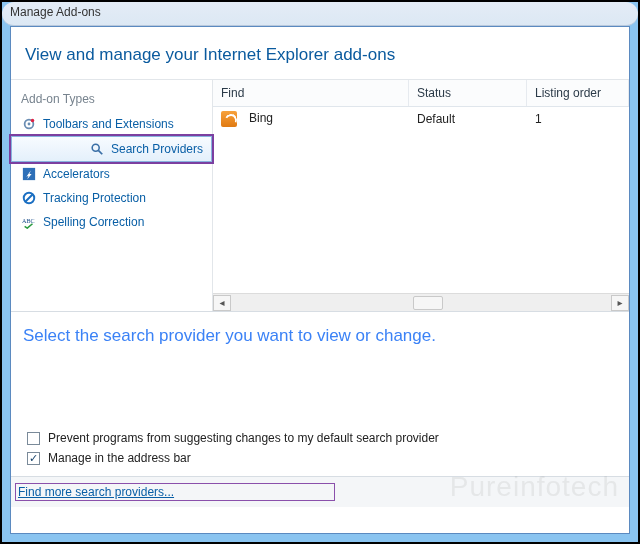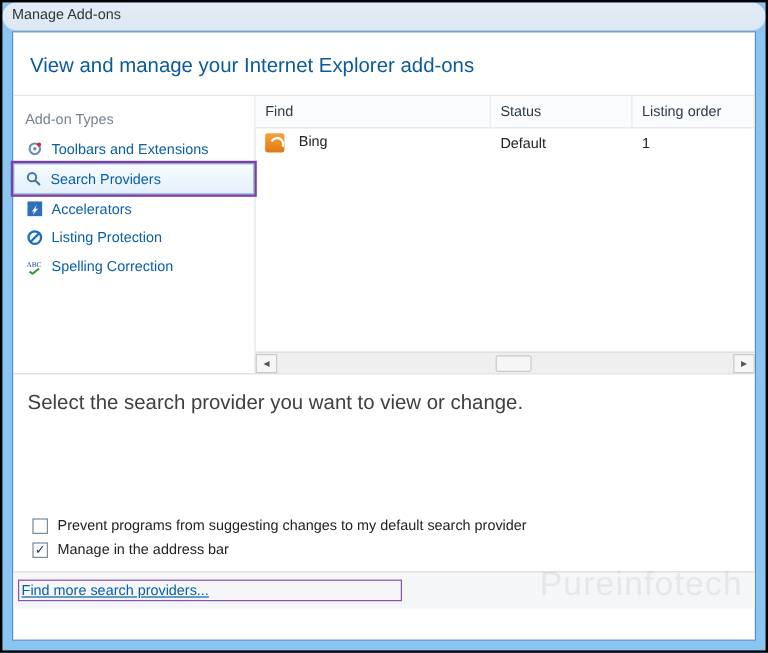--- a/index.html
+++ b/index.html
@@ -52,20 +52,21 @@
     cursor: pointer;
     margin: 0 2px;
   }
   .nav-item .ico { width: 16px; height: 16px; display:flex; align-items:center; justify-content:center; }
   .nav-item.selected {
     background: linear-gradient(#f7fbff, #e4f0fb);
     border: 1px solid #88b3de;
     outline: 2px solid #7b3fa0;
     outline-offset: 0;
     margin: 0;
+    justify-content: flex-end;
   }
   .listpane { flex: 1; display: flex; flex-direction: column; }
   .cols {
     display: flex; background: #fbfcfd;
     border-bottom: 1px solid #e0e6ec;
   }
   .cols div {
     padding: 6px 8px; color: #2b3a48; font-size: 12px;
     border-right: 1px solid #e6eaef;
     position: relative;
@@ -90,21 +91,21 @@
   }
   .hscroll .btn { width:18px; height:16px; background:#f6f6f6; border:1px solid #c9c9c9; display:flex; align-items:center; justify-content:center; font-size:10px; color:#555;}
   .hscroll .track{ flex:1; position:relative; height:16px; }
   .hscroll .thumb{ position:absolute; left:48%; top:1px; width:30px; height:14px; background:#f6f6f6; border:1px solid #c9c9c9; border-radius:2px;}
   .lower {
     border-top: 1px solid #d7dde3;
     padding: 0;
   }
   .instr {
     padding: 14px 12px 10px 12px;
-    color: #404040;
+    color: #3b82f6;
     font-size: 17px;
   }
   .checks { padding: 72px 12px 8px 16px; font-size: 12px; color:#222; }
   .checkrow { display:flex; align-items:center; gap:8px; padding:3px 0; }
   .cbox { width:13px; height:13px; border:1px solid #7a8a99; background:#fff; display:flex; align-items:center; justify-content:center; font-size:11px; color:#14406a; }
   .footer-link-wrap { border-top:1px solid #d7dde3; background:#f4f6f8; padding:6px 4px; display:flex; }
   .footer-link {
     color:#095fa6; font-size:12px; text-decoration:underline;
     border: 1px solid #8a50ab; padding: 1px 160px 1px 2px;
     background:#f4f6f8;
@@ -163,21 +164,21 @@
         <span>Accelerators</span>
       </div>
 
       <div class="nav-item">
         <span class="ico">
           <svg width="14" height="14" viewBox="0 0 16 16">
               <circle cx="8" cy="8" r="6" fill="none" stroke="#1b6fc2" stroke-width="2.2"></circle>
               <line x1="4" y1="12" x2="12" y2="4" stroke="#1b6fc2" stroke-width="2.2"></line>
             </svg>
         </span>
-        <span>Listing Protection</span>
+        <span>Tracking Protection</span>
       </div>
 
       <div class="nav-item">
         <span class="ico">
           <svg width="14" height="14" viewBox="0 0 16 16">
               <text x="0" y="9" font-size="7" fill="#164a88" font-family="Segoe UI">ABC</text>
               <path d="M3 13 L6 15 L12 10" fill="none" stroke="#2a9a3f" stroke-width="1.8"></path>
             </svg>
         </span>
         <span>Spelling Correction</span>

